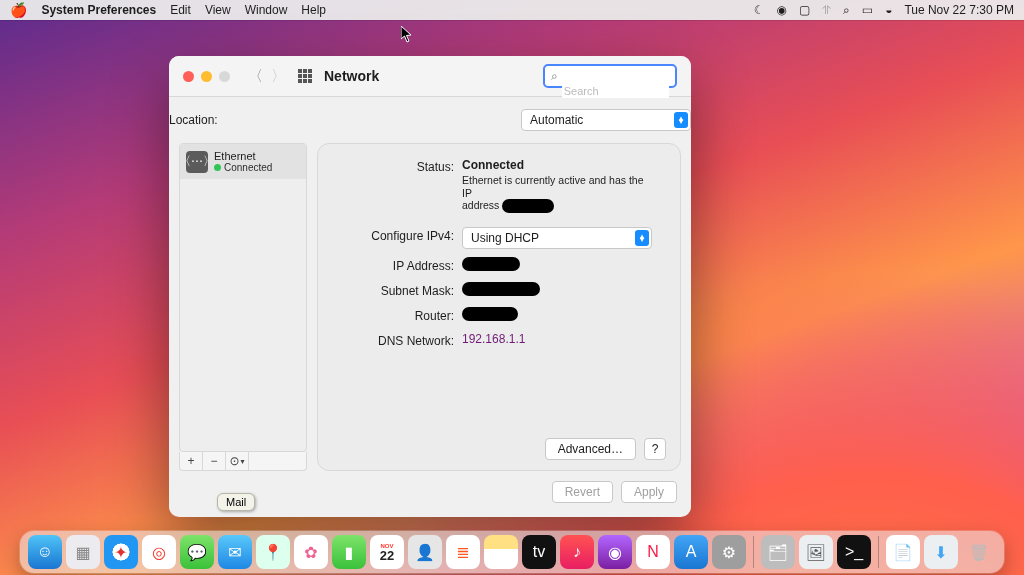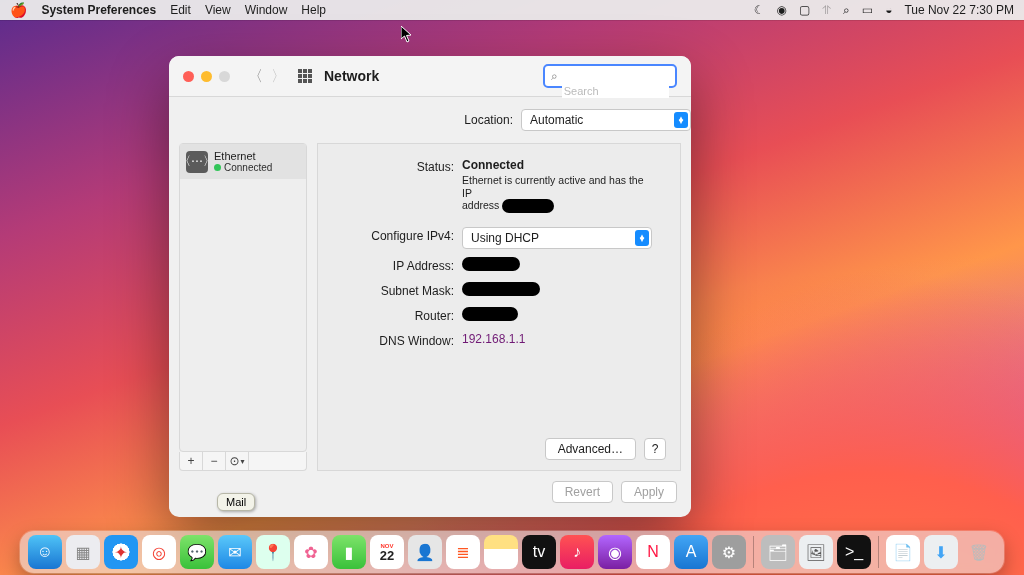--- a/index.html
+++ b/index.html
@@ -38,21 +38,21 @@
     grid-template-rows:repeat(3,4px); gap:1px;}
   .gridbtn i{background:#555; display:block;}
   .wtitle{ margin-left:12px; font-weight:600; font-size:14px;}
   .searchwrap{ margin-left:auto;}
   .search{ width:118px; height:20px; border:2px solid #4a86ff; border-radius:5px;
     background:#fff; display:flex; align-items:center; padding:0 6px; gap:4px;}
   .search input{ border:none; outline:none; font-size:11px; width:100%; color:#333;margin-top:29px;}
   .search .mag{ color:#888; font-size:12px;}
   .search input::placeholder{color:#bbb}
 
-  .locationrow{ display:flex; align-items:center; justify-content:flex-end;
+  .locationrow{ display:flex; align-items:center; justify-content:space-between;
     gap:8px; padding:12px 0; font-size:12px;}
   .locationrow label{ color:#1d1d1d;}
   .popup { position:relative; height:20px; background:#fff; border:1px solid #c8c8c8;
     border-radius:4px; display:flex; align-items:center; padding:0 4px 0 8px; font-size:12px;}
   .popup .arrow{ position:absolute; right:2px; top:2px; bottom:2px; width:14px;
     background:#158cff; border-radius:3px; color:#fff; display:flex; align-items:center;
     justify-content:center; font-size:9px; line-height:1; }
   .popup .arrow::before{content:"\25B4"; position:absolute; top:2px;}
   .popup .arrow::after{content:"\25BE"; position:absolute; bottom:2px;}
   .locationrow .popup{ width:156px;}
@@ -68,21 +68,21 @@
   .svc-text .stat{ font-size:10px; color:#2d2d2d; display:flex; align-items:center; gap:3px;}
   .dot-green{ width:7px; height:7px; border-radius:50%; background:#31c558; display:inline-block;}
   .svc-actions{ height:18px; border:1px solid #d8d8d8; border-top:none;
     border-bottom-left-radius:4px; border-bottom-right-radius:4px; background:#f5f5f5;
     display:flex; align-items:stretch;}
   .svc-actions span{ width:22px; display:flex; align-items:center; justify-content:center;
     font-size:12px; border-right:1px solid #d8d8d8; color:#444;}
   .svc-actions span:last-of-type{border-right:none}
   .svc-actions .menuact::after{content:" \25BE"; font-size:8px; margin-left:1px;}
 
-  .detail{ flex:1; background:#ececec; border:1px solid #d8d8d8; border-radius:0;
+  .detail{ flex:1; background:#ececec; border:1px solid #d8d8d8; border-radius:12px;
     padding:14px 26px 10px 14px; position:relative;}
   .frow{ display:flex; margin-bottom:8px; align-items:flex-start;}
   .frow .lbl{ width:122px; text-align:right; padding-right:8px; font-size:12px; padding-top:2px;}
   .frow .val{ flex:1; font-size:12px;}
   .bold{font-weight:600}
   .sub { color:#1d1d1d; font-size:10.5px; line-height:1.2; margin-top:2px;}
   .redact{ display:inline-block; background:#000; border-radius:7px; height:14px;}
   .frow .popup{ width:176px;}
   .faded{color:#701a75}
   .detail-bottom{ position:absolute; left:0; right:0; bottom:10px; display:flex;
@@ -226,21 +226,21 @@
         </div>
         <div class="frow">
           <div class="lbl">Subnet Mask:</div>
           <div class="val"><span class="redact" style="width:78px"></span></div>
         </div>
         <div class="frow">
           <div class="lbl">Router:</div>
           <div class="val"><span class="redact" style="width:56px"></span></div>
         </div>
         <div class="frow">
-          <div class="lbl">DNS Window:</div>
+          <div class="lbl">DNS Network:</div>
           <div class="val faded">192.168.1.1</div>
         </div>
 
         <div class="detail-bottom">
           <div class="btn">Advanced…</div>
           <div class="btn help">?</div>
         </div>
       </div>
     </div>
 

